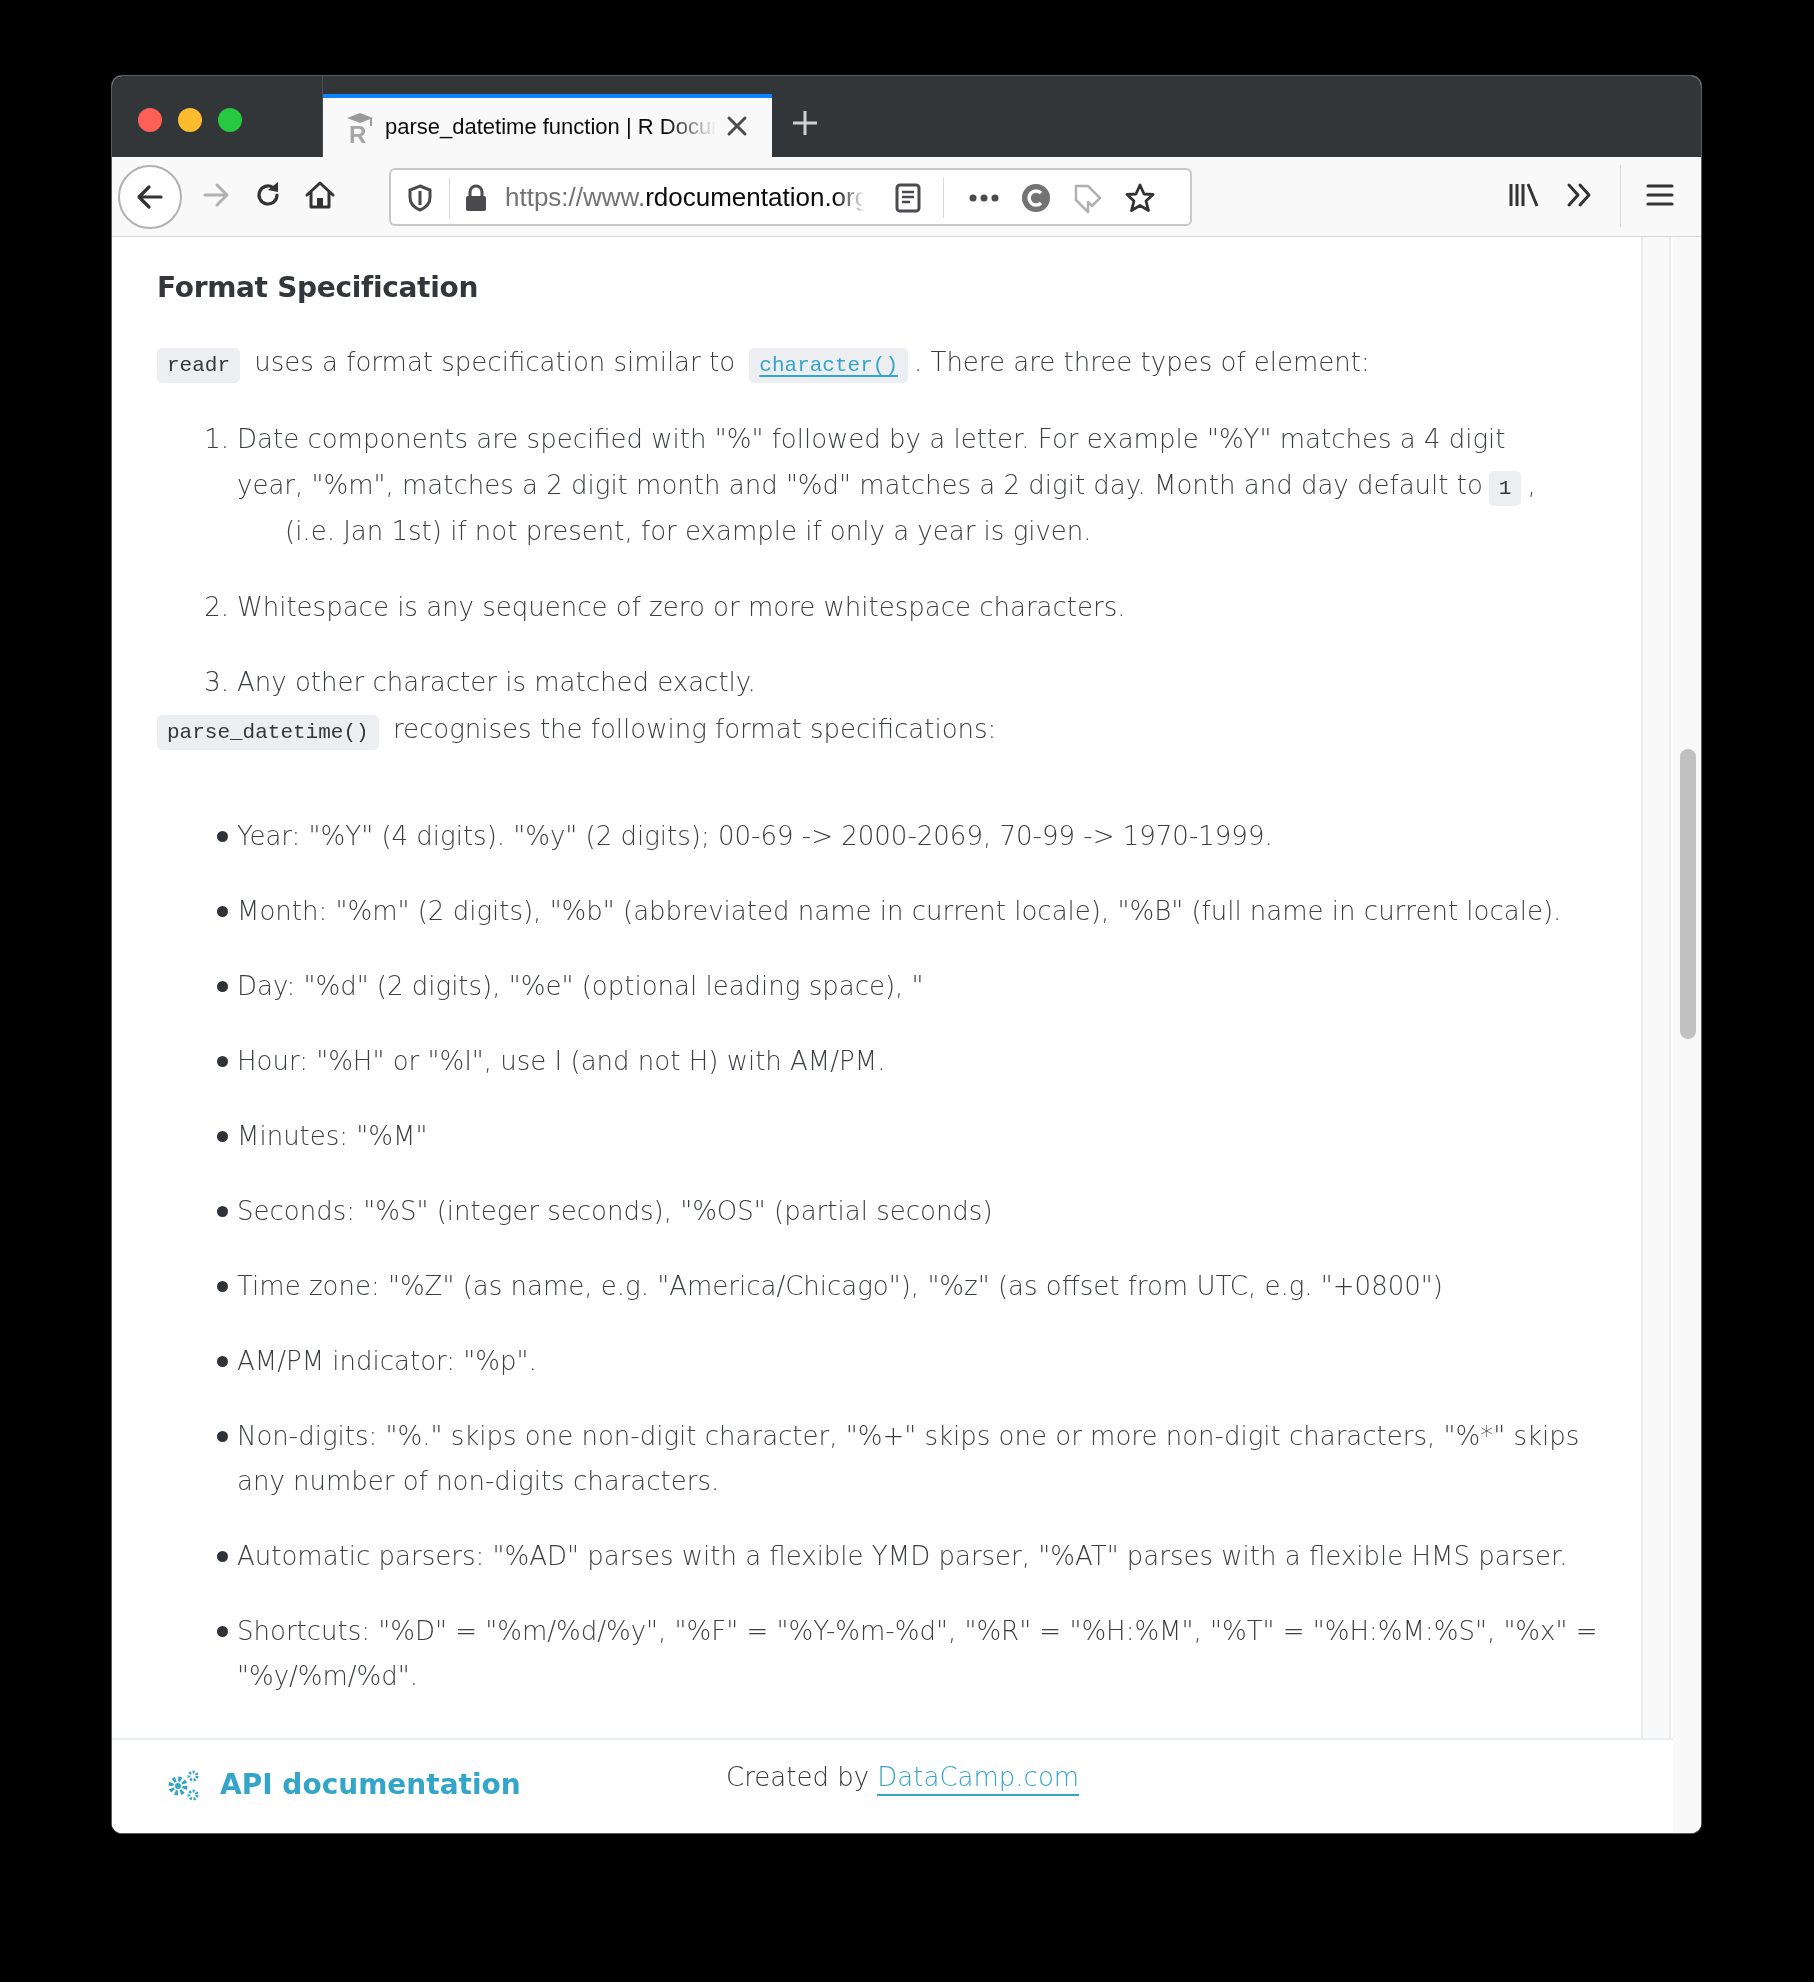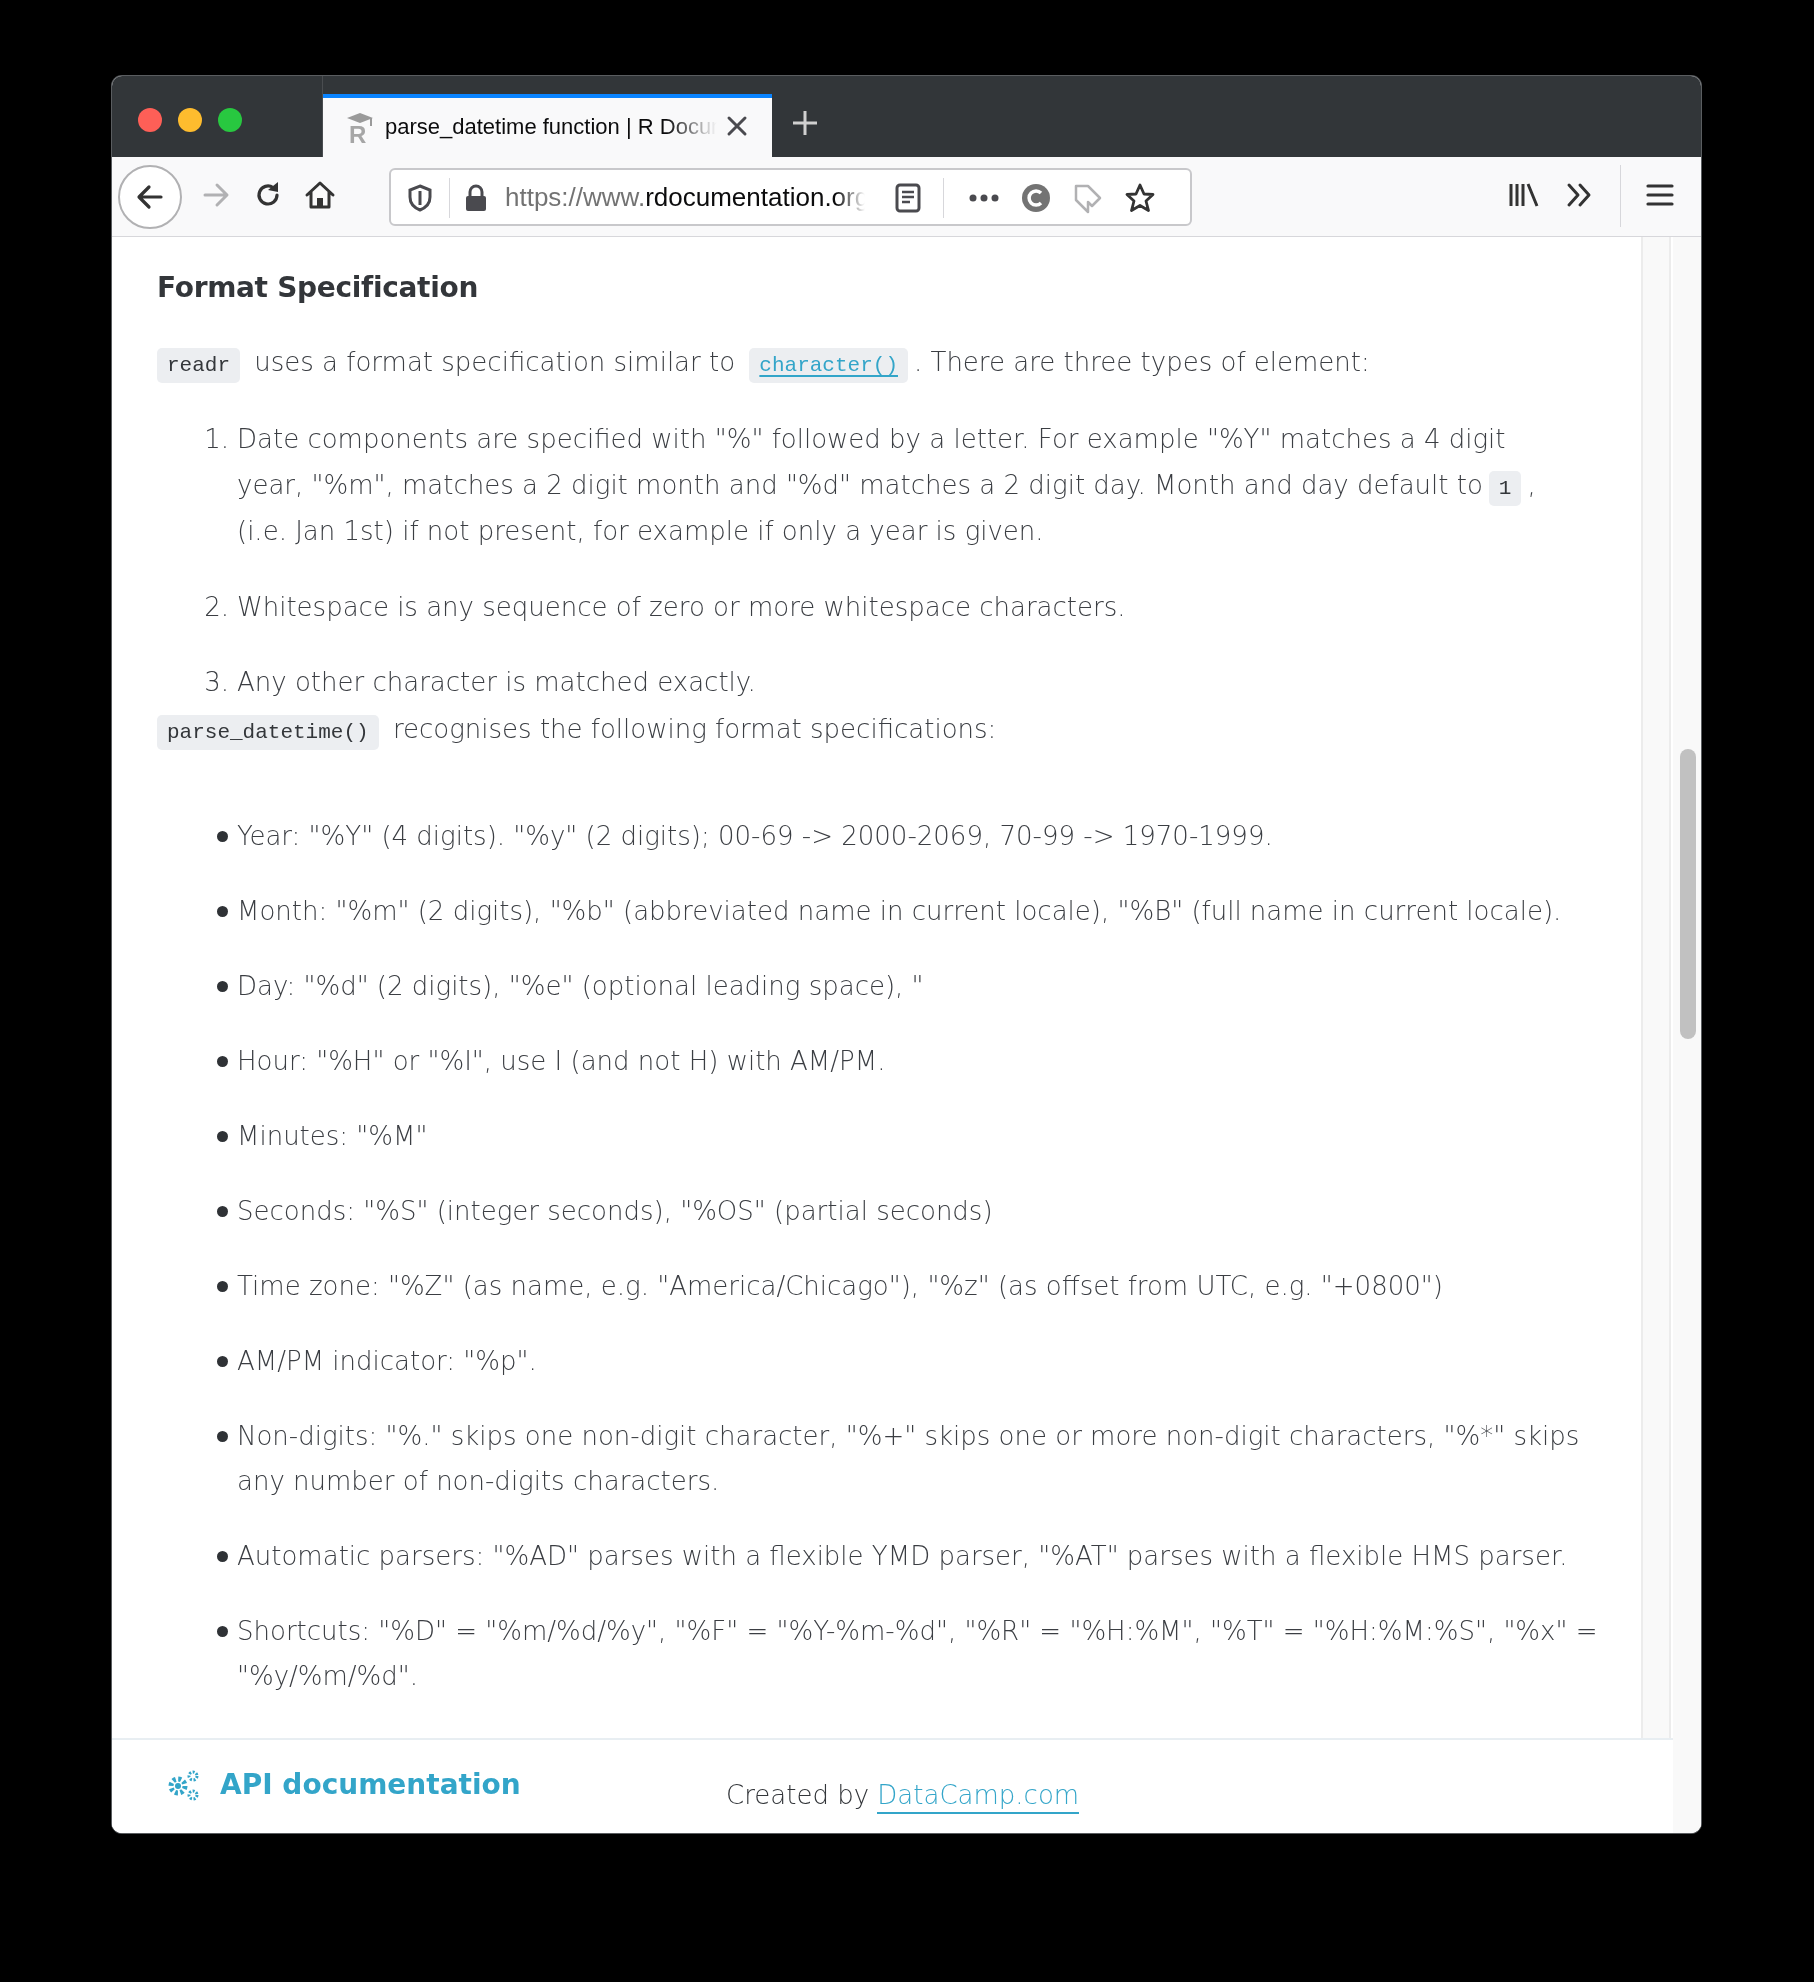--- a/index.html
+++ b/index.html
@@ -220,21 +220,21 @@
         <div class="line" style="top:103px;">
           <span class="code" style="margin-left:0;">readr</span>
           <span>uses a format specification similar to</span>
           <span class="code link">character()</span><span>. There are three types of element:</span>
         </div>
 
         <div class="ol-item" style="top:180px;">
           <span class="ol-num">1.</span>
           <div class="li-text" style="top:0;">Date components are specified with "%" followed by a letter. For example "%Y" matches a 4 digit</div>
           <div class="li-text" style="top:46px;"><span>year, "%m", matches a 2 digit month and "%d" matches a 2 digit day. Month and day default to</span><span class="code">1</span><span>,</span></div>
-          <div class="li-text" style="top:92px;">(i.e. Jan 1st) if not present, for example if only a year is given.</div>
+          <div class="li-text" style="top:92px;margin-left:48px;">(i.e. Jan 1st) if not present, for example if only a year is given.</div>
         </div>
         <div class="ol-item" style="top:348px;">
           <span class="ol-num">2.</span>
           <div class="li-text" style="top:0;">Whitespace is any sequence of zero or more whitespace characters.</div>
         </div>
         <div class="ol-item" style="top:423px;">
           <span class="ol-num">3.</span>
           <div class="li-text" style="top:0;">Any other character is matched exactly.</div>
         </div>
 
@@ -308,18 +308,18 @@
 <div style="position:absolute;left:112px;top:1738px;width:1561px;height:95px;background:#fff;border-top:2px solid #e8eef2;box-sizing:border-box;border-bottom-left-radius:10px;">
   <div style="position:absolute;left:54px;top:28px;display:flex;align-items:center;color:#33a5c9;font-family:'DejaVu Sans',sans-serif;font-weight:700;font-size:28px;">
     <svg width="34" height="32" viewBox="0 0 34 32" style="margin-right:20px;">
       <circle cx="12" cy="17" r="7" fill="none" stroke="#33a5c9" stroke-width="5" stroke-dasharray="3 2.5"></circle>
       <circle cx="12" cy="17" r="3" fill="#33a5c9"></circle>
       <circle cx="27" cy="7" r="4" fill="none" stroke="#33a5c9" stroke-width="3" stroke-dasharray="2 1.6"></circle>
       <circle cx="27" cy="26" r="4" fill="none" stroke="#33a5c9" stroke-width="3" stroke-dasharray="2 1.6"></circle>
     </svg>
     <span>API documentation</span>
   </div>
-  <div style="position:absolute;left:614px;top:40px;font-family:'DejaVu Sans',sans-serif;font-weight:300;font-size:26px;color:#33363a;">
+  <div style="position:absolute;left:614px;top:22px;font-family:'DejaVu Sans',sans-serif;font-weight:300;font-size:26px;color:#33363a;">
     <span>Created by</span>
     <a style="color:#33a5c9;text-decoration:none;border-bottom:2px solid #33a5c9;padding-bottom:2px;">DataCamp.com</a>
   </div>
 </div>
 <div style="position:absolute;left:1673px;top:1738px;width:28px;height:95px;background:#f9f9f9;border-bottom-right-radius:10px;"></div>
 
 </body></html>

